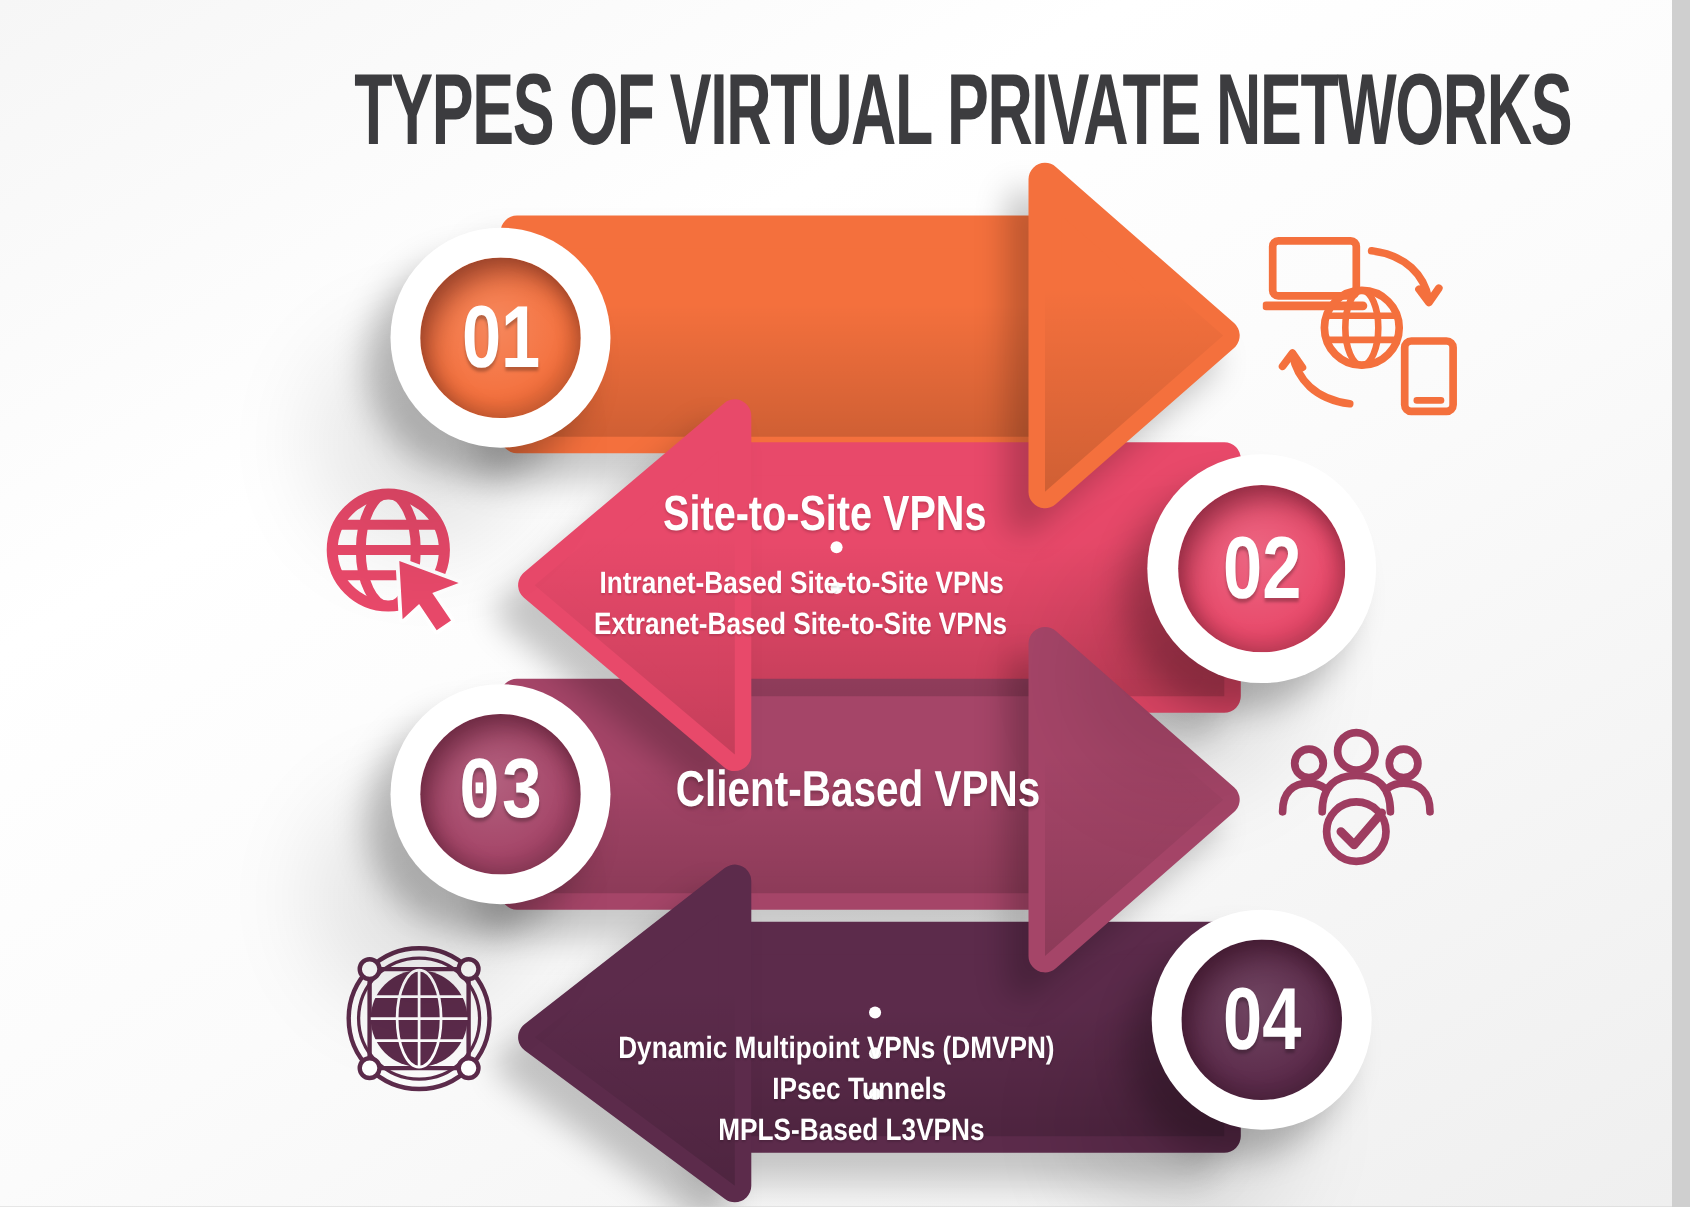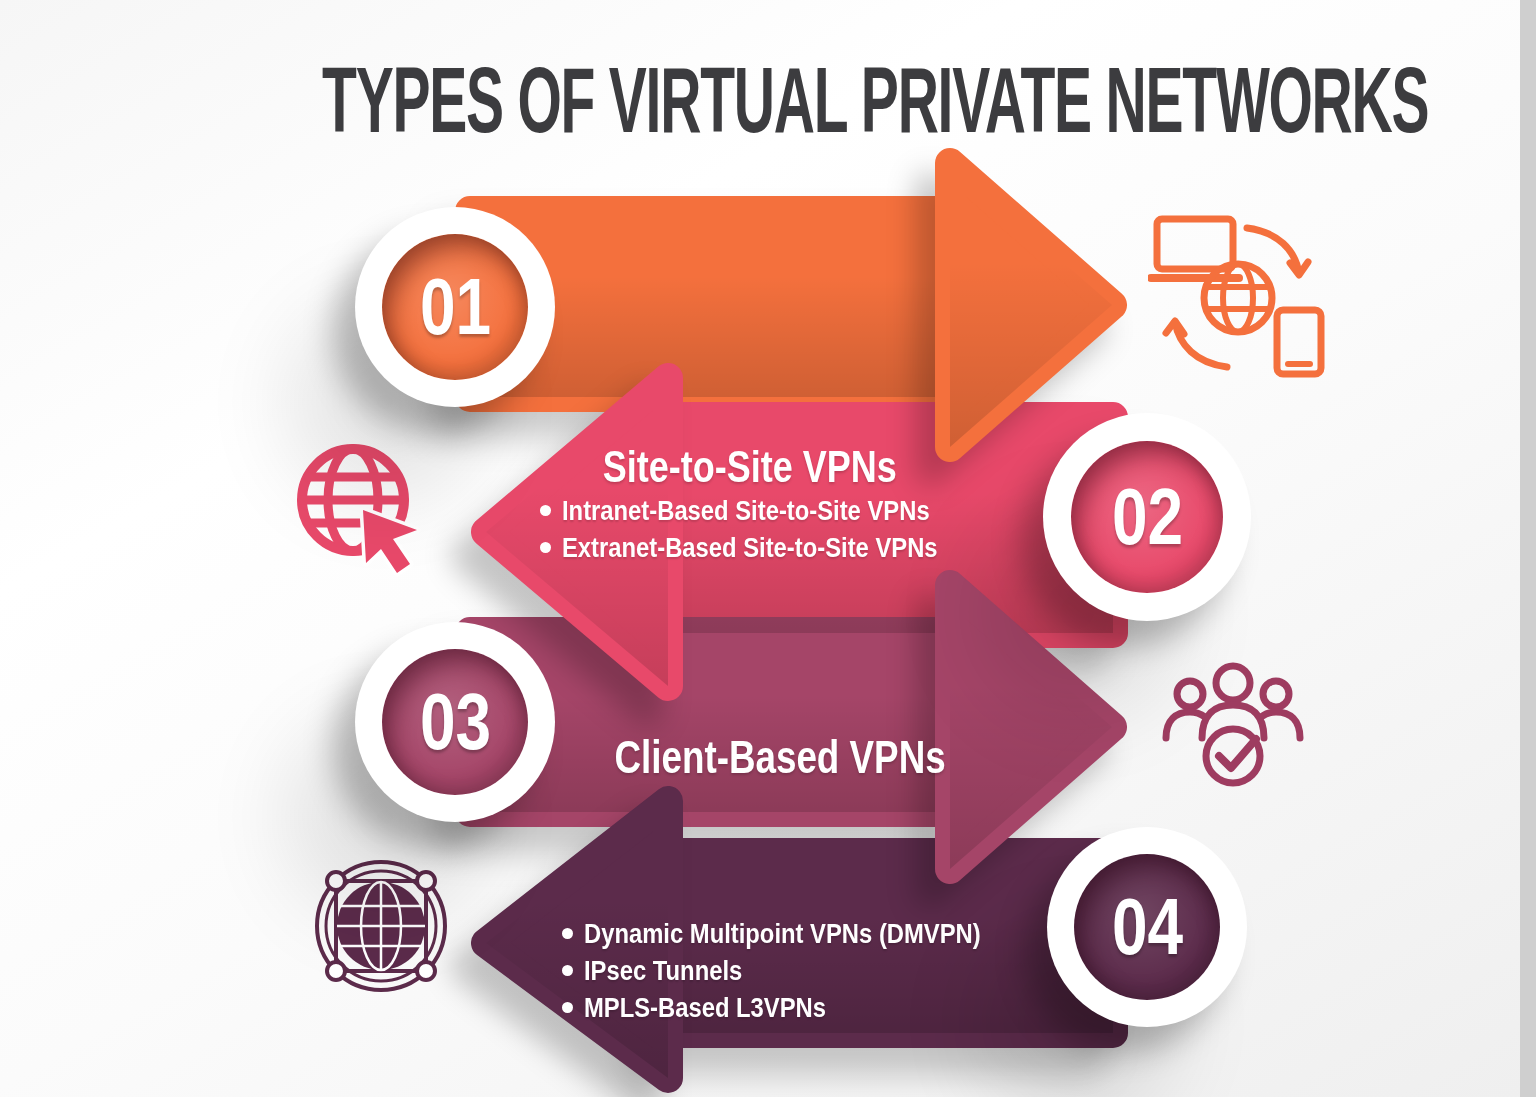--- a/index.html
+++ b/index.html
@@ -40,21 +40,21 @@
   .bi-plum{background:radial-gradient(circle at 46% 42%,rgba(255,255,255,.12),rgba(0,0,0,0) 62%),var(--plum);}
   .badge .num{display:inline-block;transform:scaleX(.8);transform-origin:center;
     color:#fff;font-weight:bold;font-size:80px;text-shadow:0 3px 3px rgba(0,0,0,.25);}
 
   .arrow-label{position:absolute;z-index:3;text-align:center;color:#fff;}
   .arrow-label .cond{display:inline-block;transform:scaleX(.8);transform-origin:center;
     font-weight:bold;white-space:nowrap;text-shadow:0 2px 3px rgba(0,0,0,.18);}
   .t46{font-size:46px;} .t45{font-size:45px;}
 
   .bullets{position:absolute;z-index:3;color:#fff;}
-  .bullet-row{display:flex;align-items:center;gap:11px;height:37px;}
+  .bullet-row{display:flex;align-items:center;gap:11px;height:37px;flex-direction:column;}
   .bullet-dot{width:11px;height:11px;border-radius:50%;background:#fff;flex:0 0 auto;}
   .bullet-row .cond{display:inline-block;transform:scaleX(.85);transform-origin:left center;
     font-weight:bold;font-size:28px;white-space:nowrap;text-shadow:0 2px 2px rgba(0,0,0,.15);}
 
   .icon{position:absolute;z-index:3;}
   .ic-orange{color:var(--orange);} .ic-pink{color:var(--pink);}
   .ic-maroon{color:#9E3C60;} .ic-plum{color:var(--plum);}
 </style>
 </head>
 <body>
@@ -108,21 +108,21 @@
     <div class="badge-inner bi-orange" style="width:146px;height:146px;">
       <span class="num">01</span>
     </div>
   </div>
   <div class="badge" style="left:1043px;top:413px;width:208px;height:208px;">
     <div class="badge-inner bi-pink" style="width:152px;height:152px;">
       <span class="num">02</span>
     </div>
   </div>
   <div class="badge" style="left:355px;top:622px;width:200px;height:200px;">
-    <div class="badge-inner bi-maroon" style="width:146px;height:146px;">
+    <div class="badge-inner bi-maroon" style="width:146px;height:146px;font-family:Liberation Mono, monospace;">
       <span class="num">03</span>
     </div>
   </div>
   <div class="badge" style="left:1047px;top:827px;width:200px;height:200px;">
     <div class="badge-inner bi-plum" style="width:146px;height:146px;">
       <span class="num">04</span>
     </div>
   </div>
 
 
@@ -133,21 +133,21 @@
     <div class="bullet-row">
       <span class="bullet-dot"></span>
       <span class="cond">Intranet-Based Site-to-Site VPNs</span>
     </div>
     <div class="bullet-row">
       <span class="bullet-dot"></span>
       <span class="cond">Extranet-Based Site-to-Site VPNs</span>
     </div>
   </div>
 
-  <div class="arrow-label" style="left:573px;top:690px;width:390px;margin-top:40px;">
+  <div class="arrow-label" style="left:573px;top:690px;width:390px;">
     <span class="cond t46">Client-Based VPNs</span>
   </div>
 
   <div class="bullets" style="left:562px;top:915px;">
     <div class="bullet-row">
       <span class="bullet-dot"></span>
       <span class="cond">Dynamic Multipoint VPNs (DMVPN)</span>
     </div>
     <div class="bullet-row">
       <span class="bullet-dot"></span>

